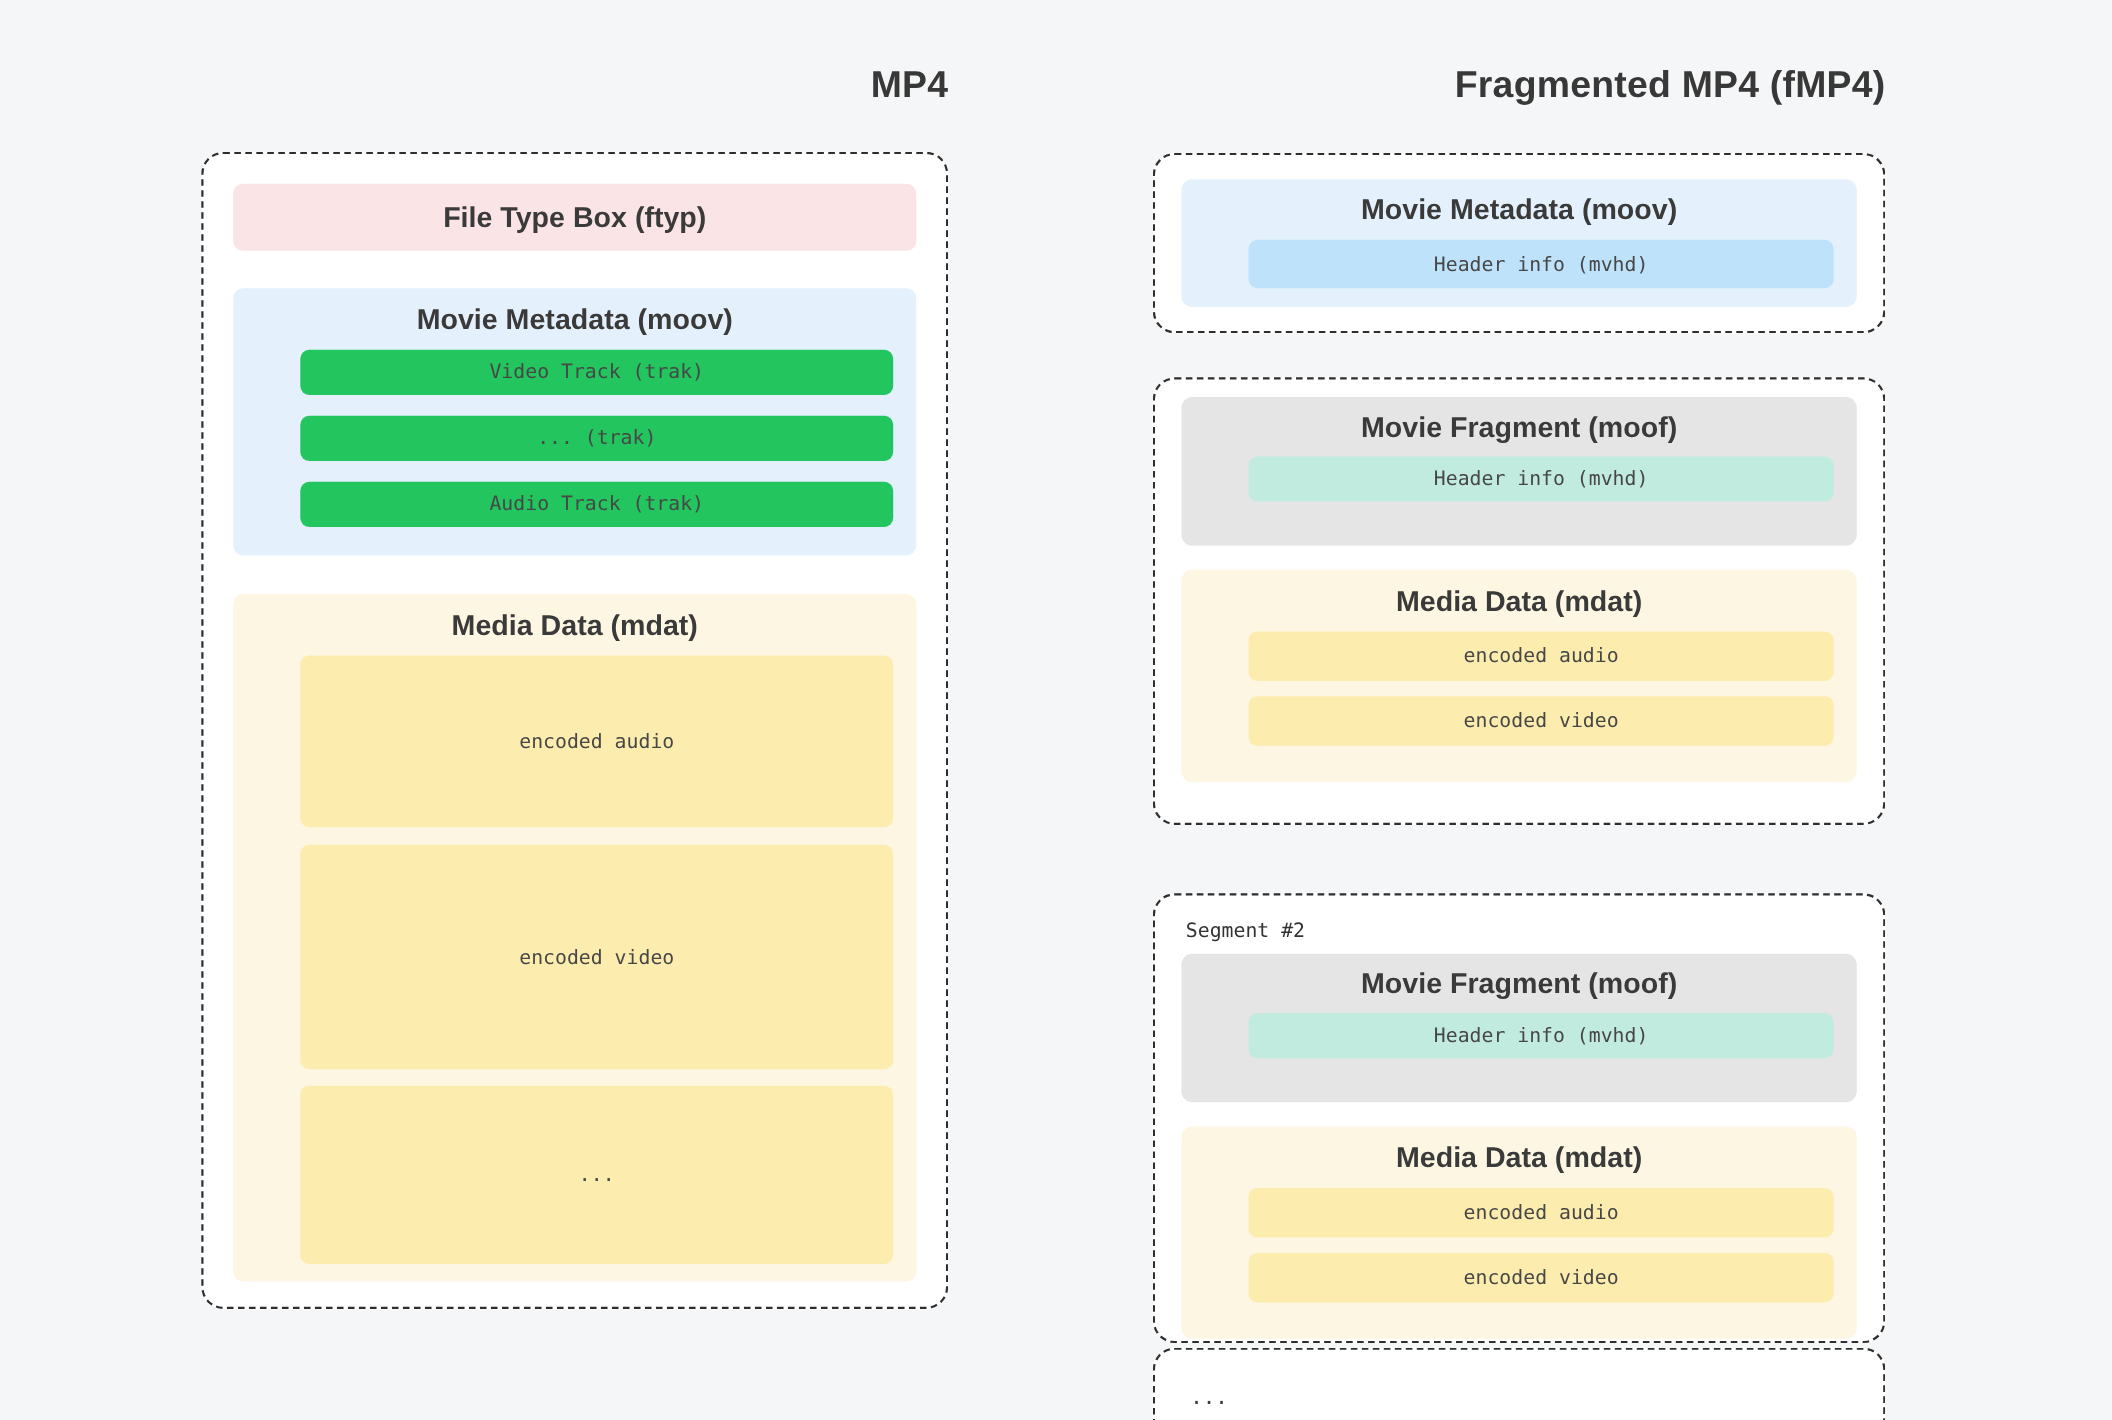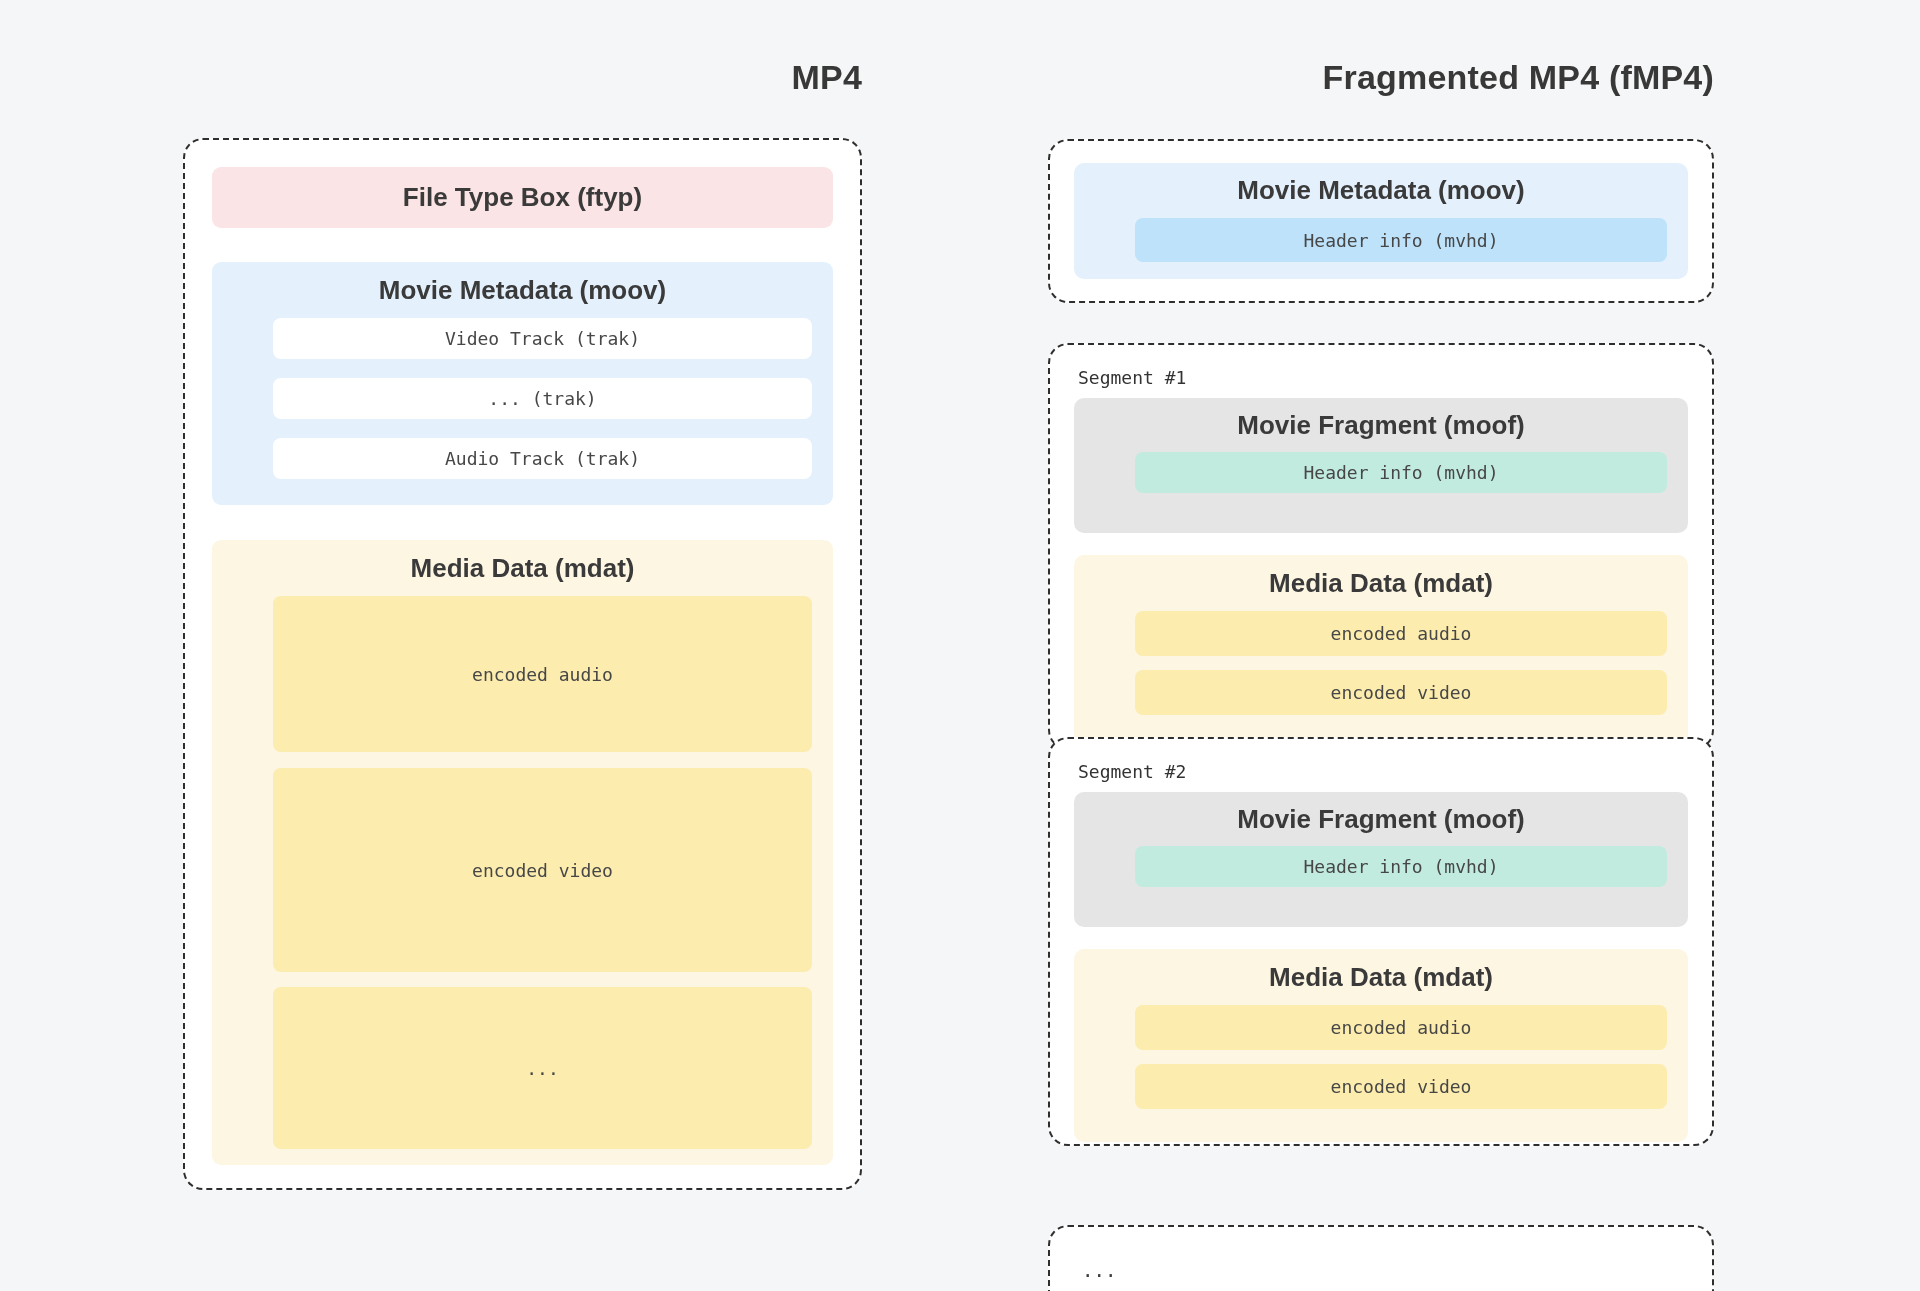--- a/index.html
+++ b/index.html
@@ -51,21 +51,21 @@
   }
 
   #ftyp-band {
     height: 61px; background: #FBE4E5; margin-bottom: 34px;
     display: flex; align-items: center; justify-content: center;
     font-size: 26px; font-weight: 700; color: #3A3A3A;
   }
 
   #moov-band-left { height: 243px; background: #E4F1FC; padding: 0 21px 0 21px; }
   #moov-band-left .band-heading { height: 56px; }
-  .trak-row { height: 41px; background: #ffffff; margin-bottom: 19px; }
+  .trak-row { height: 41px; background: #22c55e; margin-bottom: 19px; }
   .trak-row:last-child { margin-bottom: 0; }
 
   #mdat-band-left { height: 625px; background: #FDF6E2; padding: 0 21px; margin-top: 35px; }
   #mdat-band-left .band-heading { height: 56px; }
   .chunk { background: #FCECAE; }
   #chunk-audio-left { height: 156px; margin-bottom: 16px; }
   #chunk-video-left { height: 204px; margin-bottom: 15px; }
   #chunk-more-left  { height: 162px; }
 
   
@@ -74,21 +74,21 @@
   #fmp4-moov-box { top: 139px; height: 164px; padding: 22px 24px; }
   .sub-band { border-radius: 10px; padding: 0 21px; }
   #fmp4-moov-band { height: 116px; background: #E4F1FC; }
   #fmp4-moov-band .band-heading { height: 55px; }
   .header-pill { height: 44px; }
   .blue-pill  { background: #BDE2FA; }
   .mint-pill  { background: #C2EBE0; }
 
   .segment-box { padding: 16px 24px 22px 24px; }
   #segment-1 { top: 343px; height: 407px; }
-  #segment-2 { top: 737px; height: 409px; }
+  #segment-2 { top: 812px; height: 409px; }
   .segment-label {
     font-family: "DejaVu Sans Mono", monospace;
     font-size: 18px; color: #333333;
     margin: 6px 0 10px 4px;
   }
   .moof-band { height: 135px; background: #e5e5e5; margin-bottom: 22px; }
   .moof-band .band-heading { height: 54px; }
   .moof-band .header-pill { height: 41px; }
   .seg-mdat-band { height: 193px; background: #FDF6E2; }
   .seg-mdat-band .band-heading { height: 56px; }
@@ -129,21 +129,20 @@
   </div>
 
   <div class="dashed-box right-box" id="fmp4-moov-box">
     <div class="sub-band" id="fmp4-moov-band">
       <div class="band-heading">Movie Metadata (moov)</div>
       <div class="pill header-pill blue-pill">Header info (mvhd)</div>
     </div>
   </div>
 
   <div class="dashed-box right-box segment-box" id="segment-1">
-    <div class="segment-label">Segment #1</div>
 
     <div class="sub-band moof-band">
       <div class="band-heading">Movie Fragment (moof)</div>
       <div class="pill header-pill mint-pill">Header info (mvhd)</div>
     </div>
 
     <div class="sub-band seg-mdat-band">
       <div class="band-heading">Media Data (mdat)</div>
       <div class="pill seg-chunk">encoded audio</div>
       <div class="pill seg-chunk">encoded video</div>

